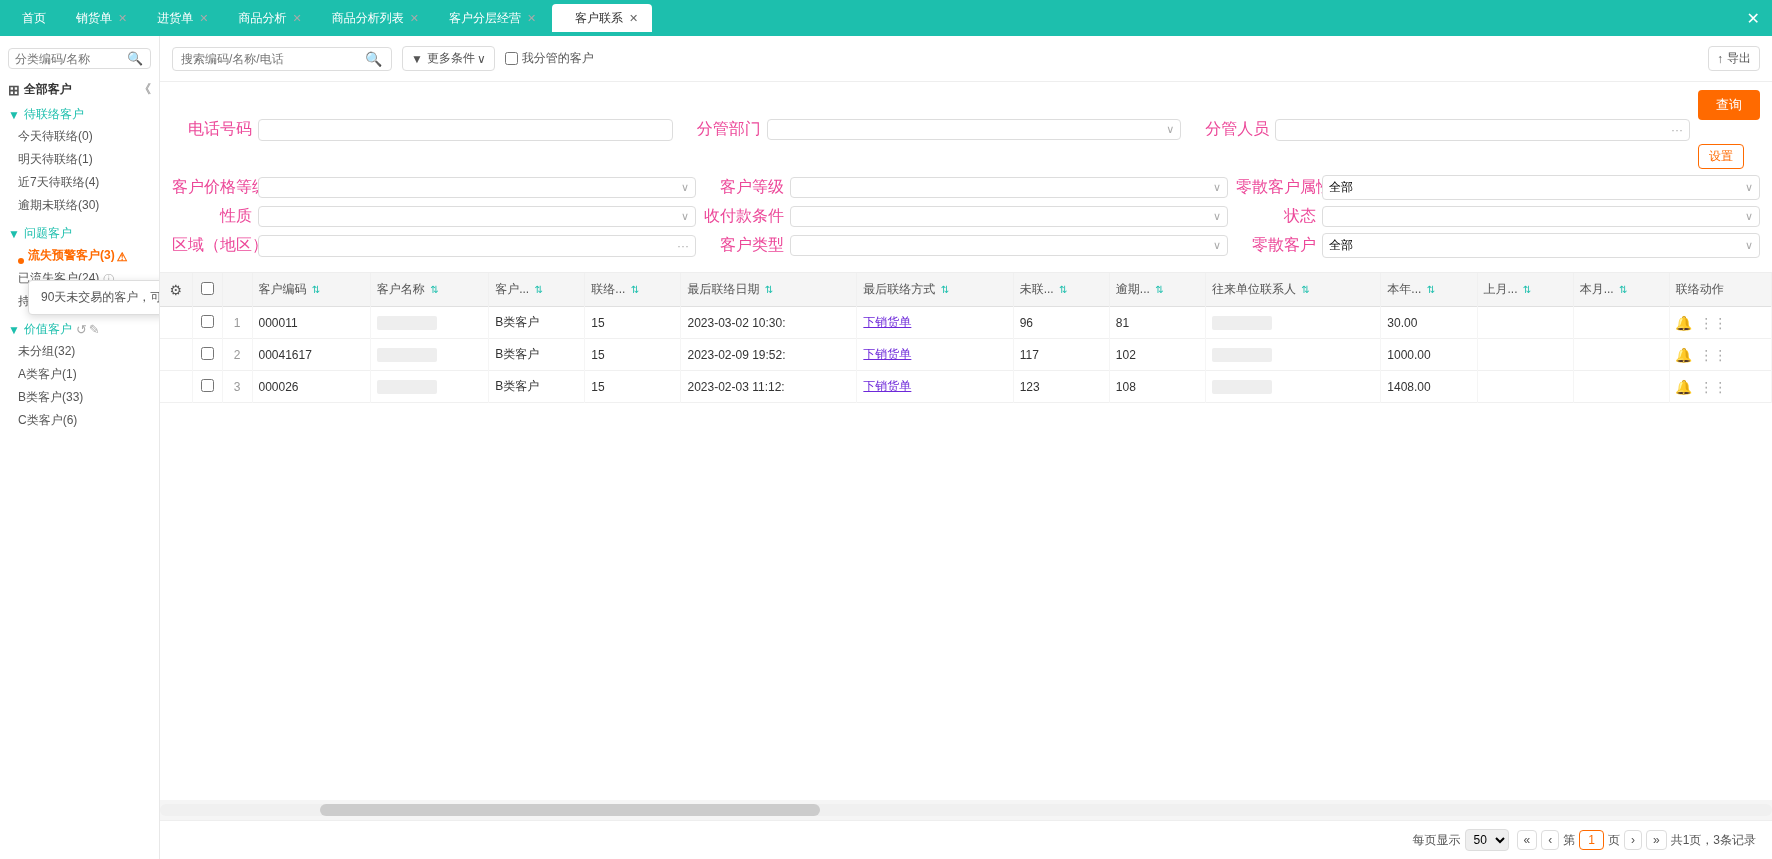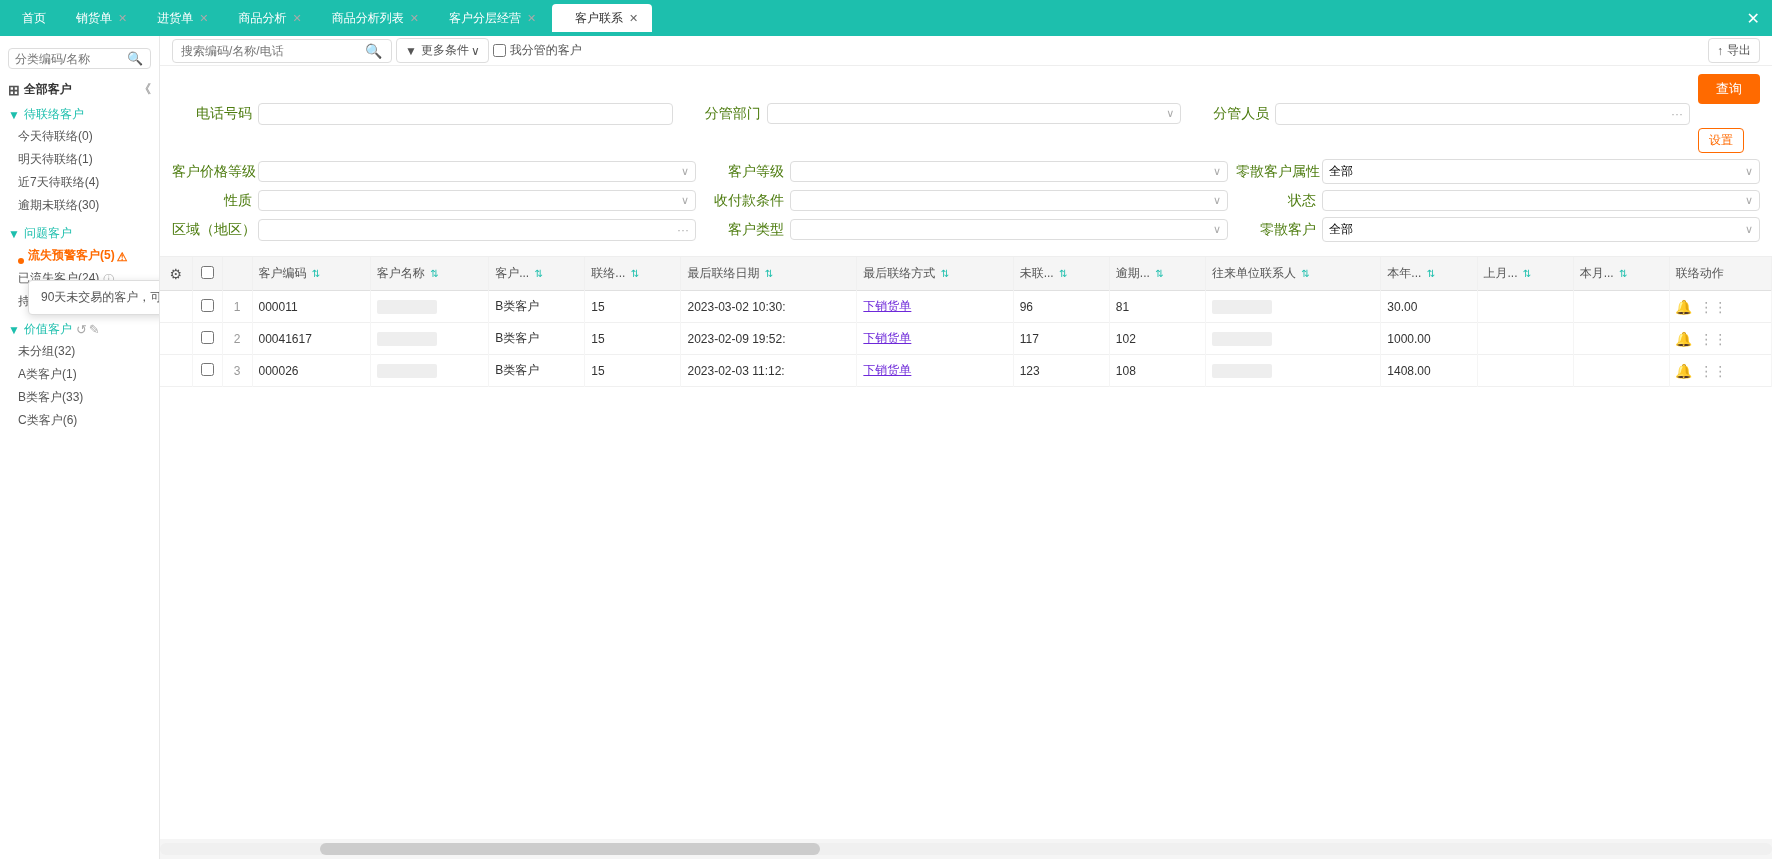--- a/index.html
+++ b/index.html
@@ -78,21 +78,21 @@
     .sidebar-item .warning-icon { color: #ff6a00; margin-left: 2px; }
 
     
     .content-area {
       flex: 1; display: flex; flex-direction: column; overflow: hidden;
     }
 
     
     .filter-bar {
       background: #fff; border-bottom: 1px solid #eee;
-      padding: 2px 12px; display: flex; align-items: center; gap: 4px;
+      padding: 10px 12px; display: flex; align-items: center; gap: 10px;
     }
     .search-input-wrap {
       display: flex; align-items: center; border: 1px solid #ddd;
       border-radius: 4px; padding: 3px 8px; width: 220px;
     }
     .search-input-wrap input { border: none; outline: none; font-size: 12px; flex: 1; }
     .search-input-wrap .si { color: #ff6a00; font-size: 14px; margin-left: 4px; }
 
     .more-conditions {
       display: flex; align-items: center; color: #555; cursor: pointer;
@@ -116,21 +116,21 @@
       background: #fff; border-bottom: 1px solid #eee;
       padding: 8px 12px;
     }
     .filter-row {
       display: flex; align-items: center; margin-bottom: 6px; gap: 8px;
     }
     .filter-field {
       display: flex; align-items: center; flex: 1; min-width: 0;
     }
     .filter-field label {
-      color: #4d7c0f; font-size: 14px; white-space: nowrap;
+      color: #ec4899; font-size: 16px; white-space: nowrap;
       width: 80px; text-align: right; margin-right: 6px;
     }
     .filter-field .field-input {
       flex: 1; border: 1px solid #ddd; border-radius: 4px; padding: 3px 6px;
       font-size: 12px; outline: none; min-width: 0;
     }
     .filter-field .field-select {
       flex: 1; display: flex; align-items: center;
       border: 1px solid #ddd; border-radius: 4px; padding: 3px 6px;
       background: #fff; cursor: pointer; min-width: 0; justify-content: space-between;
@@ -290,21 +290,21 @@
         </div>
       </div>
 
       <div class="sidebar-group">
         <div class="sidebar-group-title">
           <span class="triangle">▼</span>
           <span>问题客户</span>
         </div>
         <div class="sidebar-item active">
           <span class="dot"></span>
-          <span>流失预警客户(5)</span>
+          <span>流失预警客户(3)</span>
           <span class="warning-icon">⚠</span>
         </div>
         <div class="sidebar-item">
           <span>已流失客户(24)</span>
           <span style="margin-left:4px;color:#aaa;font-size:11px;">ⓘ</span>
         </div>
         <div class="sidebar-item">
           <span>持续下滑客户(2)</span>
           <span style="margin-left:4px;color:#aaa;font-size:11px;">ⓘ</span>
         </div>
@@ -600,15 +600,31 @@
     </td>
   </tr>
             </tbody>
         </table>
       </div>
 
       <div class="scrollbar-area">
         <div class="scrollbar-thumb"></div>
       </div>
 
+      <div class="pagination-bar">
+        <div class="per-page">
+          <span>每页显示</span>
+          <select><option value="50">50</option></select>
+        </div>
+        <div class="page-nav">
+          <button class="nav-btn">«</button>
+          <button class="nav-btn">‹</button>
+          <span>第</span>
+          <span class="page-num">1</span>
+          <span>页</span>
+          <button class="nav-btn">›</button>
+          <button class="nav-btn">»</button>
+          <span>共1页，3条记录</span>
+        </div>
+      </div>
     </div>
   </div>
 </div>
 
 </body></html>

